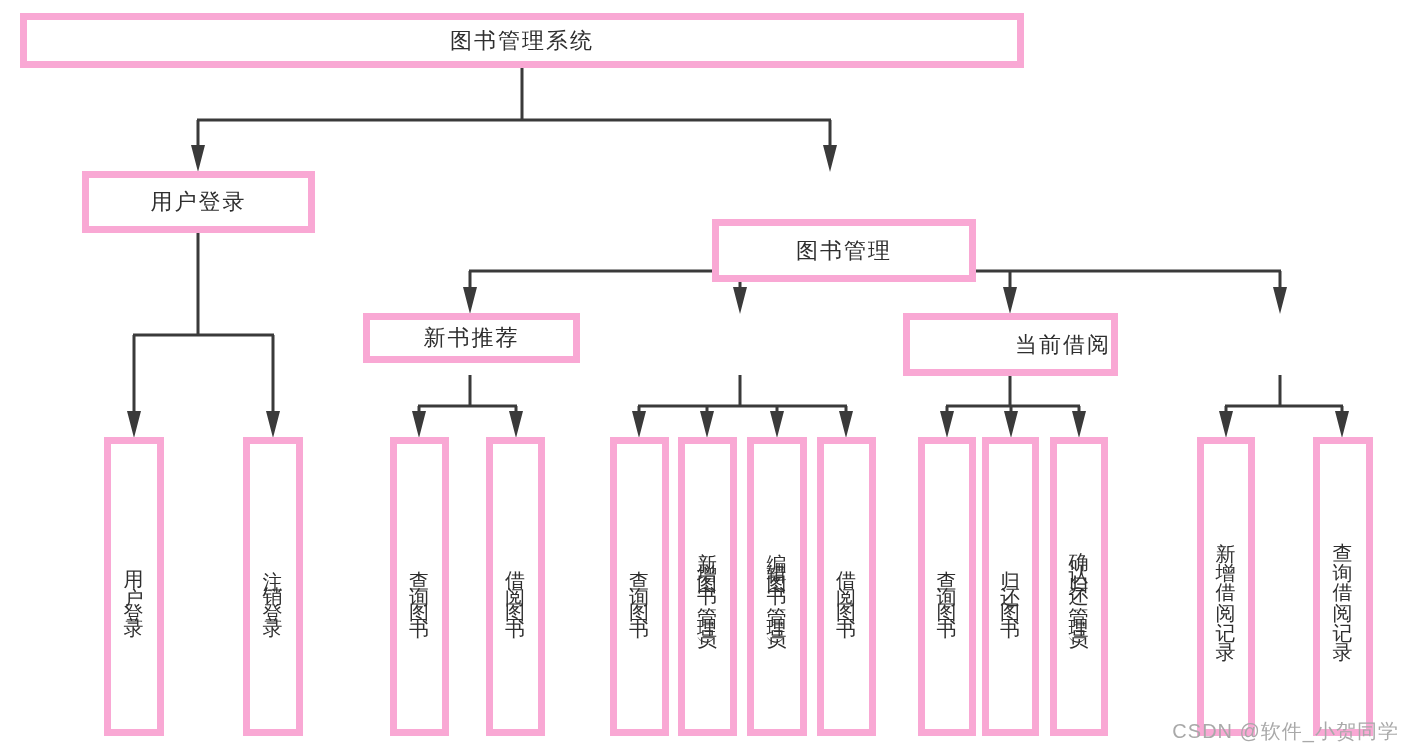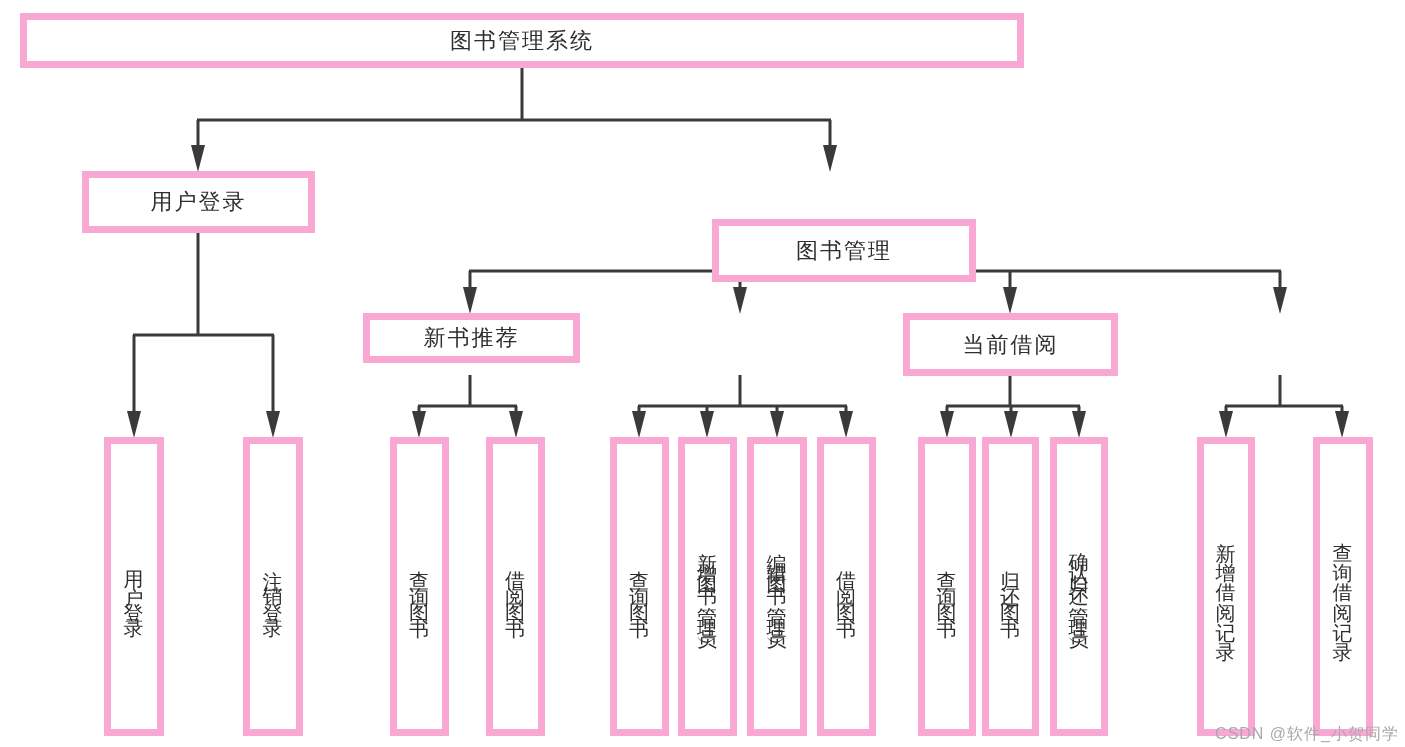--- a/index.html
+++ b/index.html
@@ -39,21 +39,21 @@
     line-height: 1;
     letter-spacing: 16px;
     white-space: nowrap;
   }
   .vlabel.mid  { letter-spacing: 20px; }
   .vlabel.long { letter-spacing: 11px; }
   .watermark {
     position: absolute;
     right: 6px;
     bottom: 2px;
-    font-size: 16px;
+    font-size: 20px;
     color: #a9a9a9;
     letter-spacing: 1px;
     white-space: nowrap;
   }
 </style>
 </head>
 <body>
 
 <div class="stage">
 
@@ -95,21 +95,21 @@
   <div class="node" style="left:82px; top:171px; width:233px; height:62px;">
     <span class="hlabel">用户登录</span>
   </div>
   <div class="node" style="left:712px; top:171px; width:264px; height:63px;margin-top:48px;">
     <span class="hlabel">图书管理</span>
   </div>
 
   <div class="node" style="left:363px; top:313px; width:217px; height:50px;">
     <span class="hlabel">新书推荐</span>
   </div>
-  <div class="node" style="left:903px; top:313px; width:215px; height:63px;">
+  <div class="node" style="left:903px; top:313px; width:215px; height:63px;justify-content:flex-end;">
     <span class="hlabel">当前借阅</span>
   </div>
 
   <div class="node leaf" style="left:104px; width:60px;">
     <span class="vlabel">用户登录</span>
   </div>
   <div class="node leaf" style="left:243px; width:60px;">
     <span class="vlabel">注销登录</span>
   </div>
 

